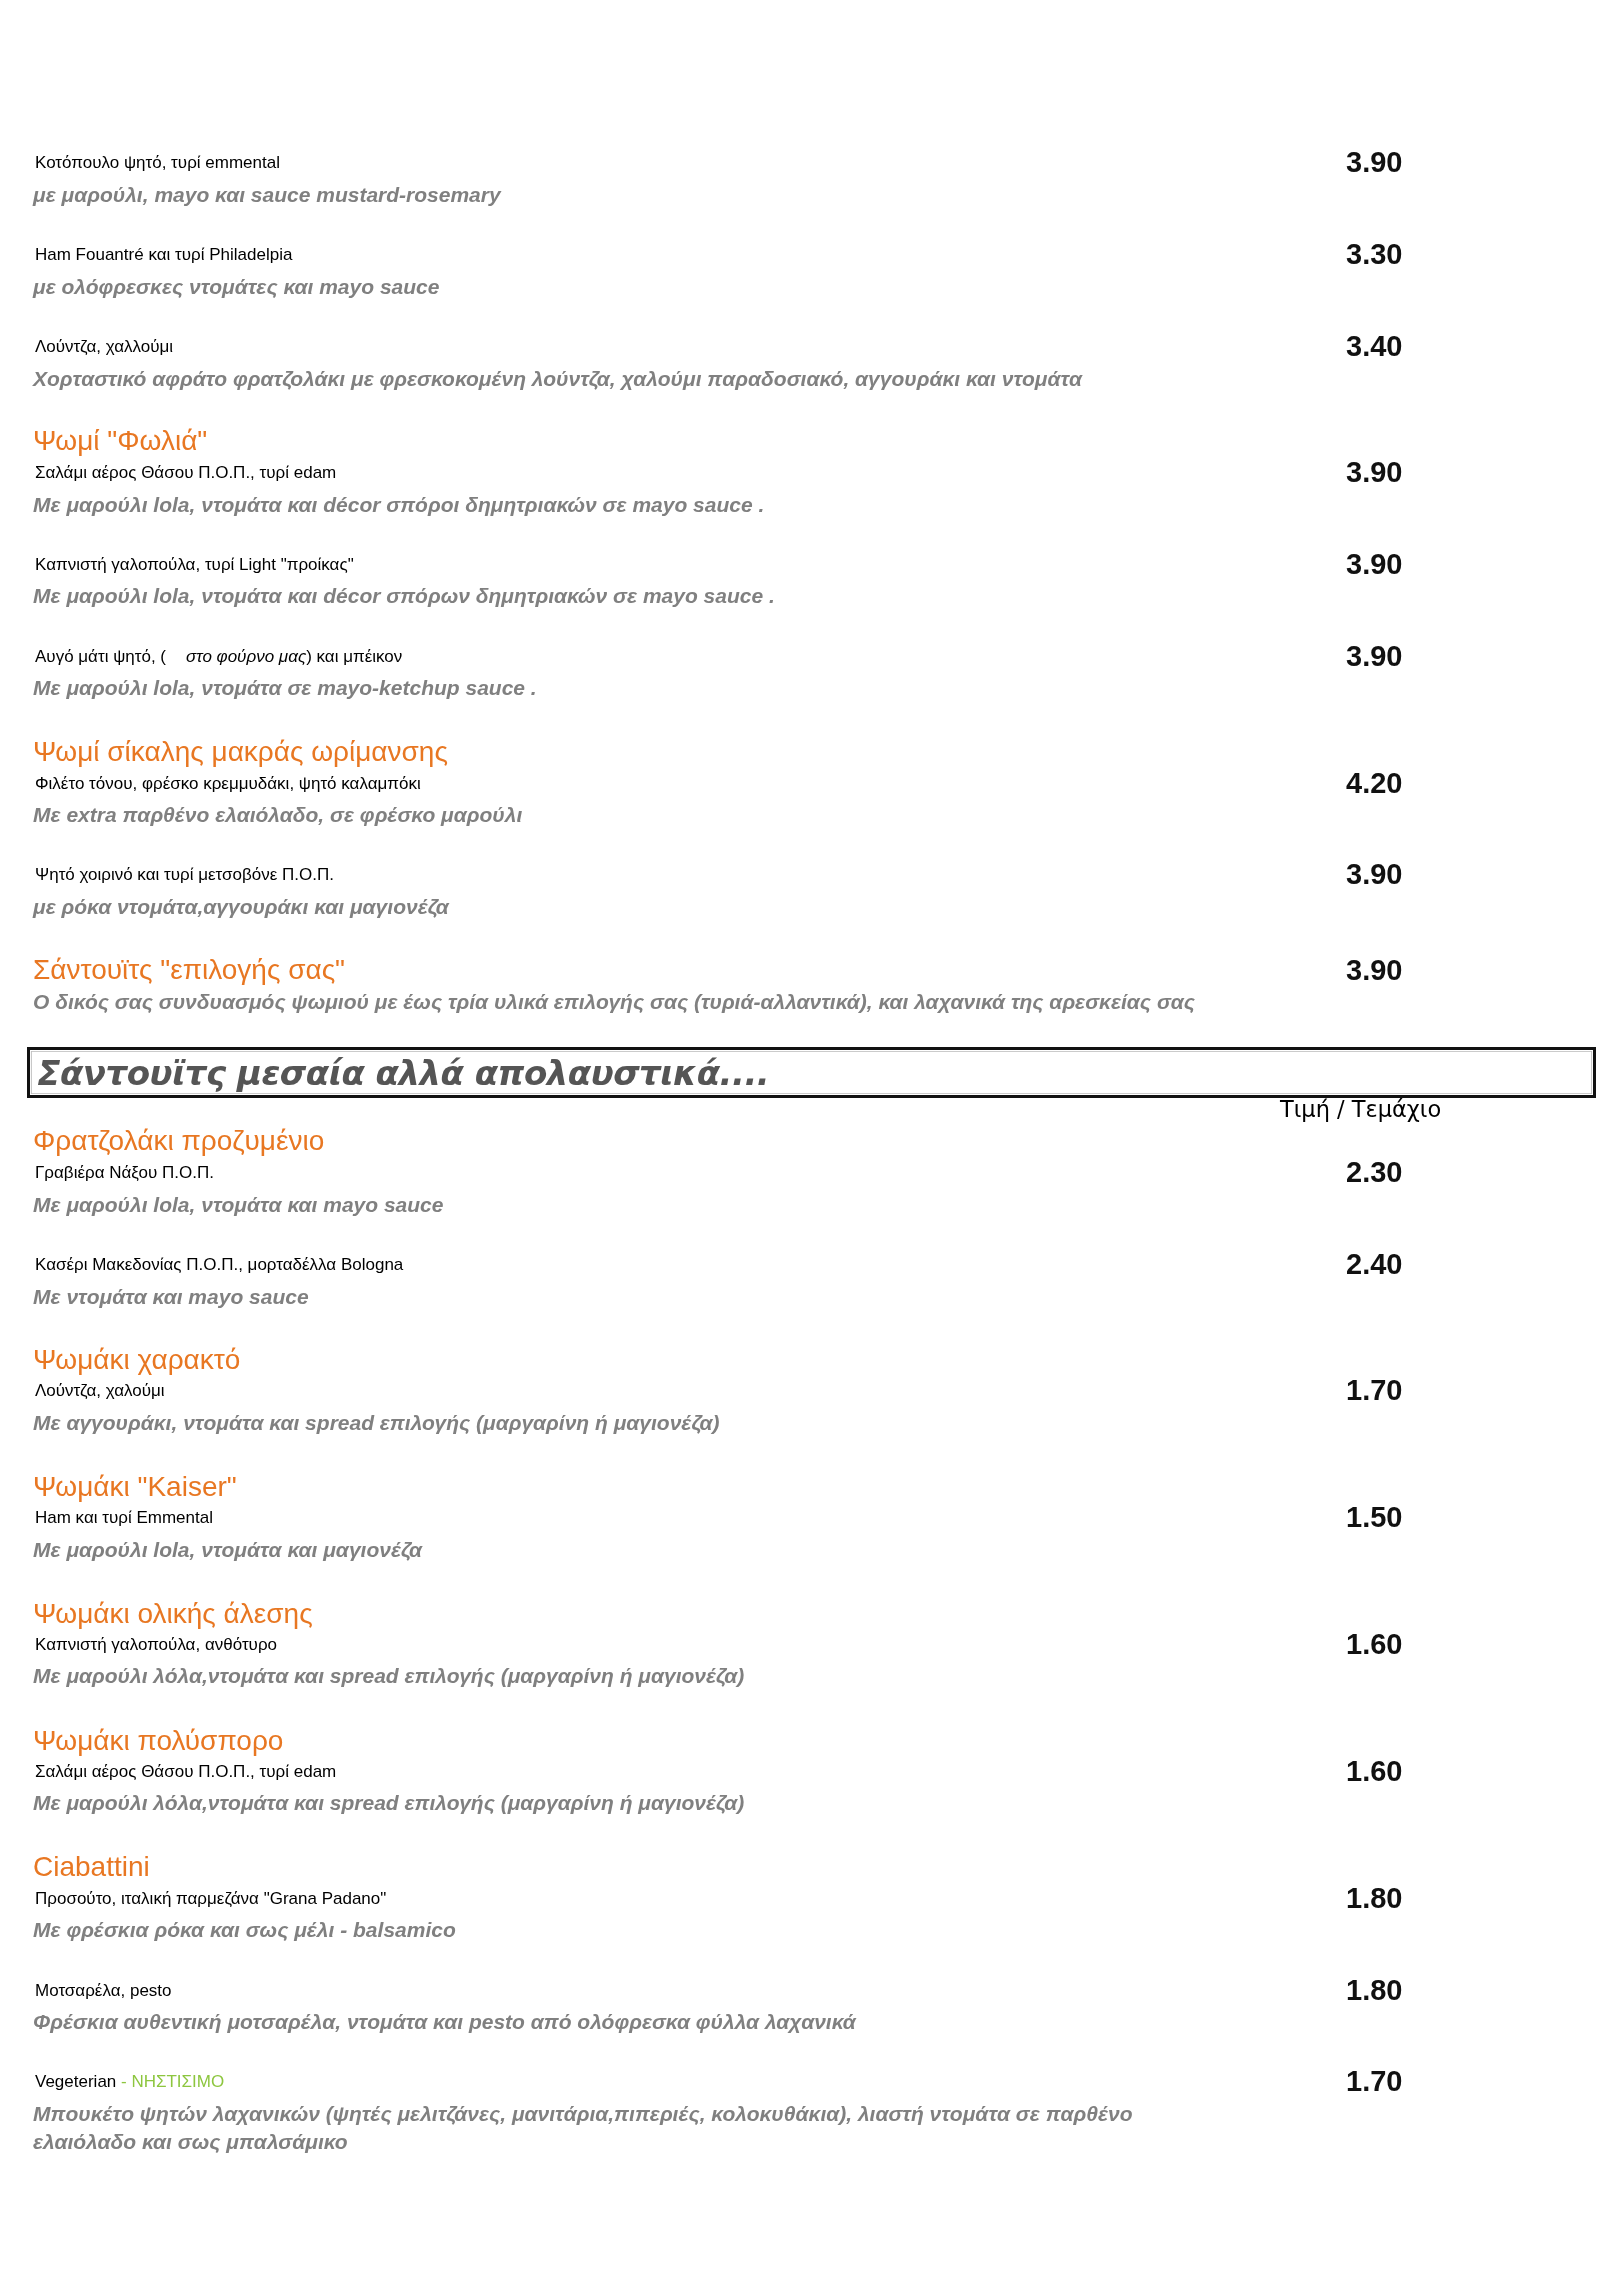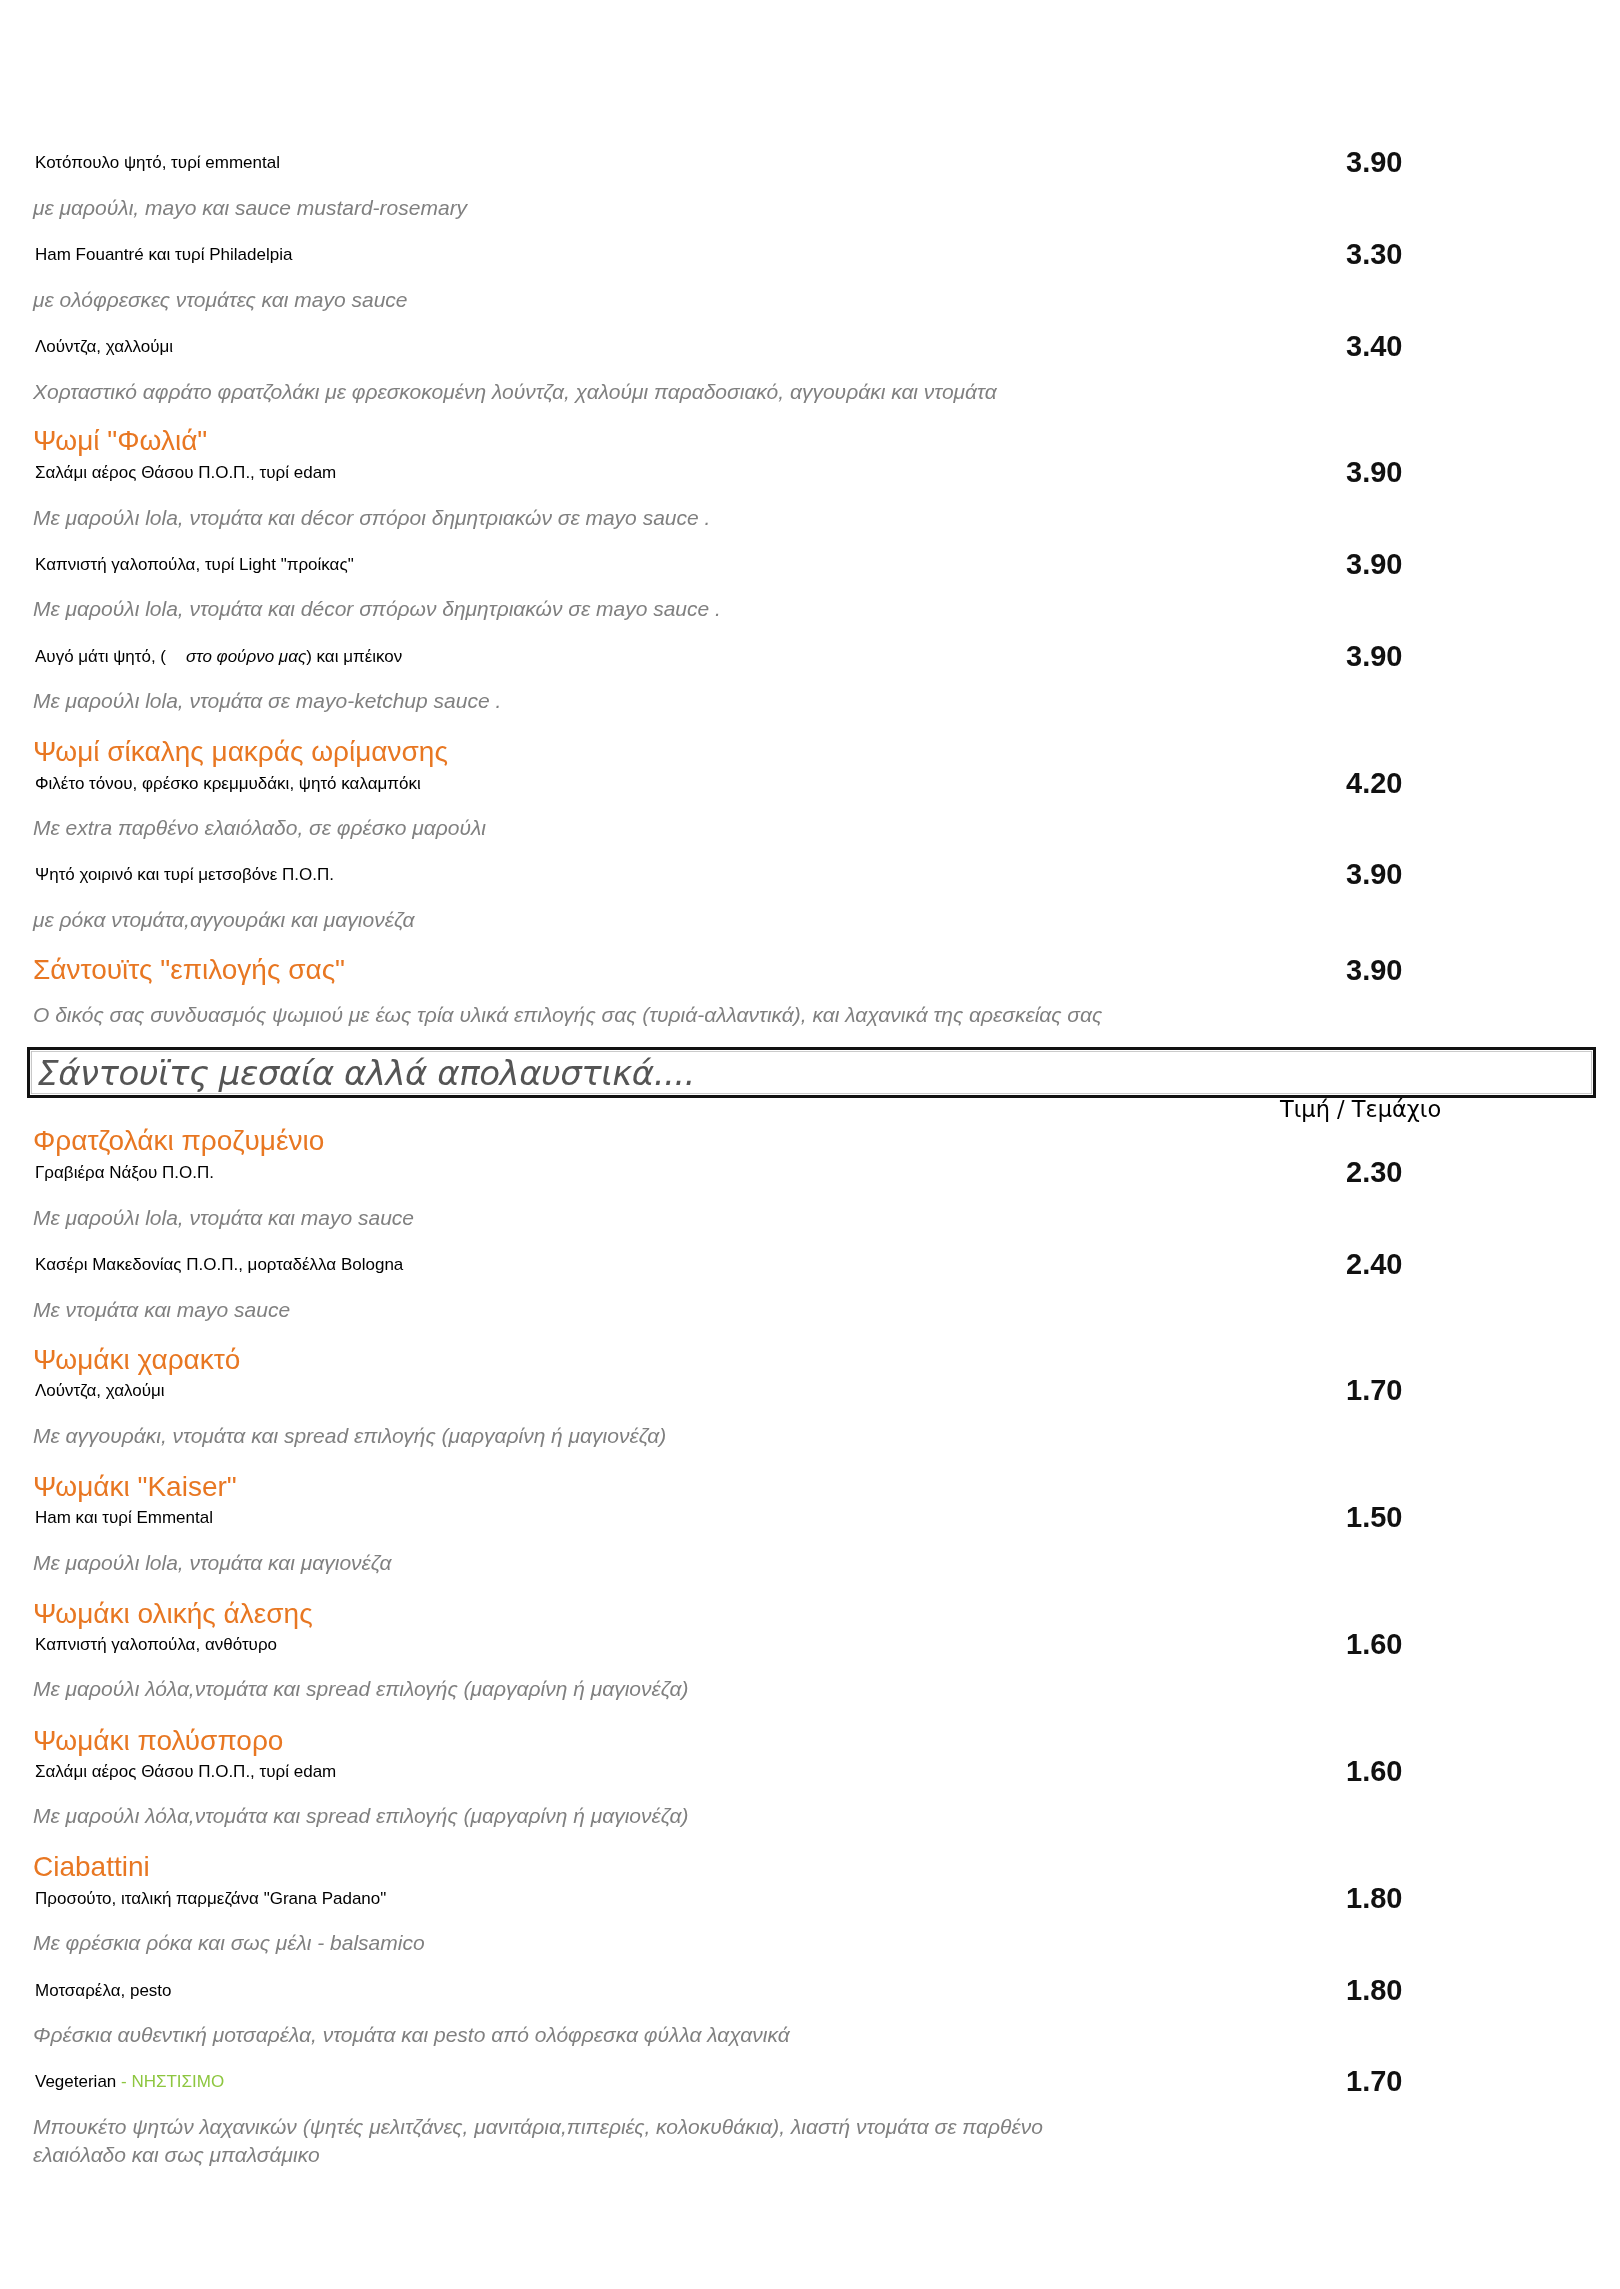--- a/index.html
+++ b/index.html
@@ -24,25 +24,24 @@
     }
     .name {
       left: 35px;
       font-size: 17px;
       color: #000;
       line-height: 27px;
     }
     .desc {
       left: 33px;
       font-size: 21px;
-      font-weight: normal;
+      font-weight: bold;
       font-style: italic;
       color: #808080;
       line-height: 27px;
-      margin-top: 13px;
     }
     .price {
       left: 1346px;
       font-size: 29px;
       font-weight: bold;
       color: #111;
       line-height: 27px;
     }
     .name-italic { font-style: italic; margin-left: 20px; }
     .green { color: #8DC63F; }
@@ -55,21 +54,21 @@
       border: 3.6px solid #111;
       box-shadow: inset 0 0 0 0.9px #ffffff, inset 0 0 0 1.8px #bbbbbb;
       background: #fff;
     }
     .boxed-heading-text {
       position: absolute;
       left: 7.2px;
       top: 3.6px;
       font-size: 34px;
       line-height: 38px;
-      font-weight: normal;
+      font-weight: bold;
       font-style: italic;
       color: #555555;
       font-family: "DejaVu Sans", "Liberation Sans", sans-serif;
       letter-spacing: -0.5px;
     }
     .price-header {
       left: 1280px;
       top: 1096px;
       font-size: 22.5px;
       color: #000000;

